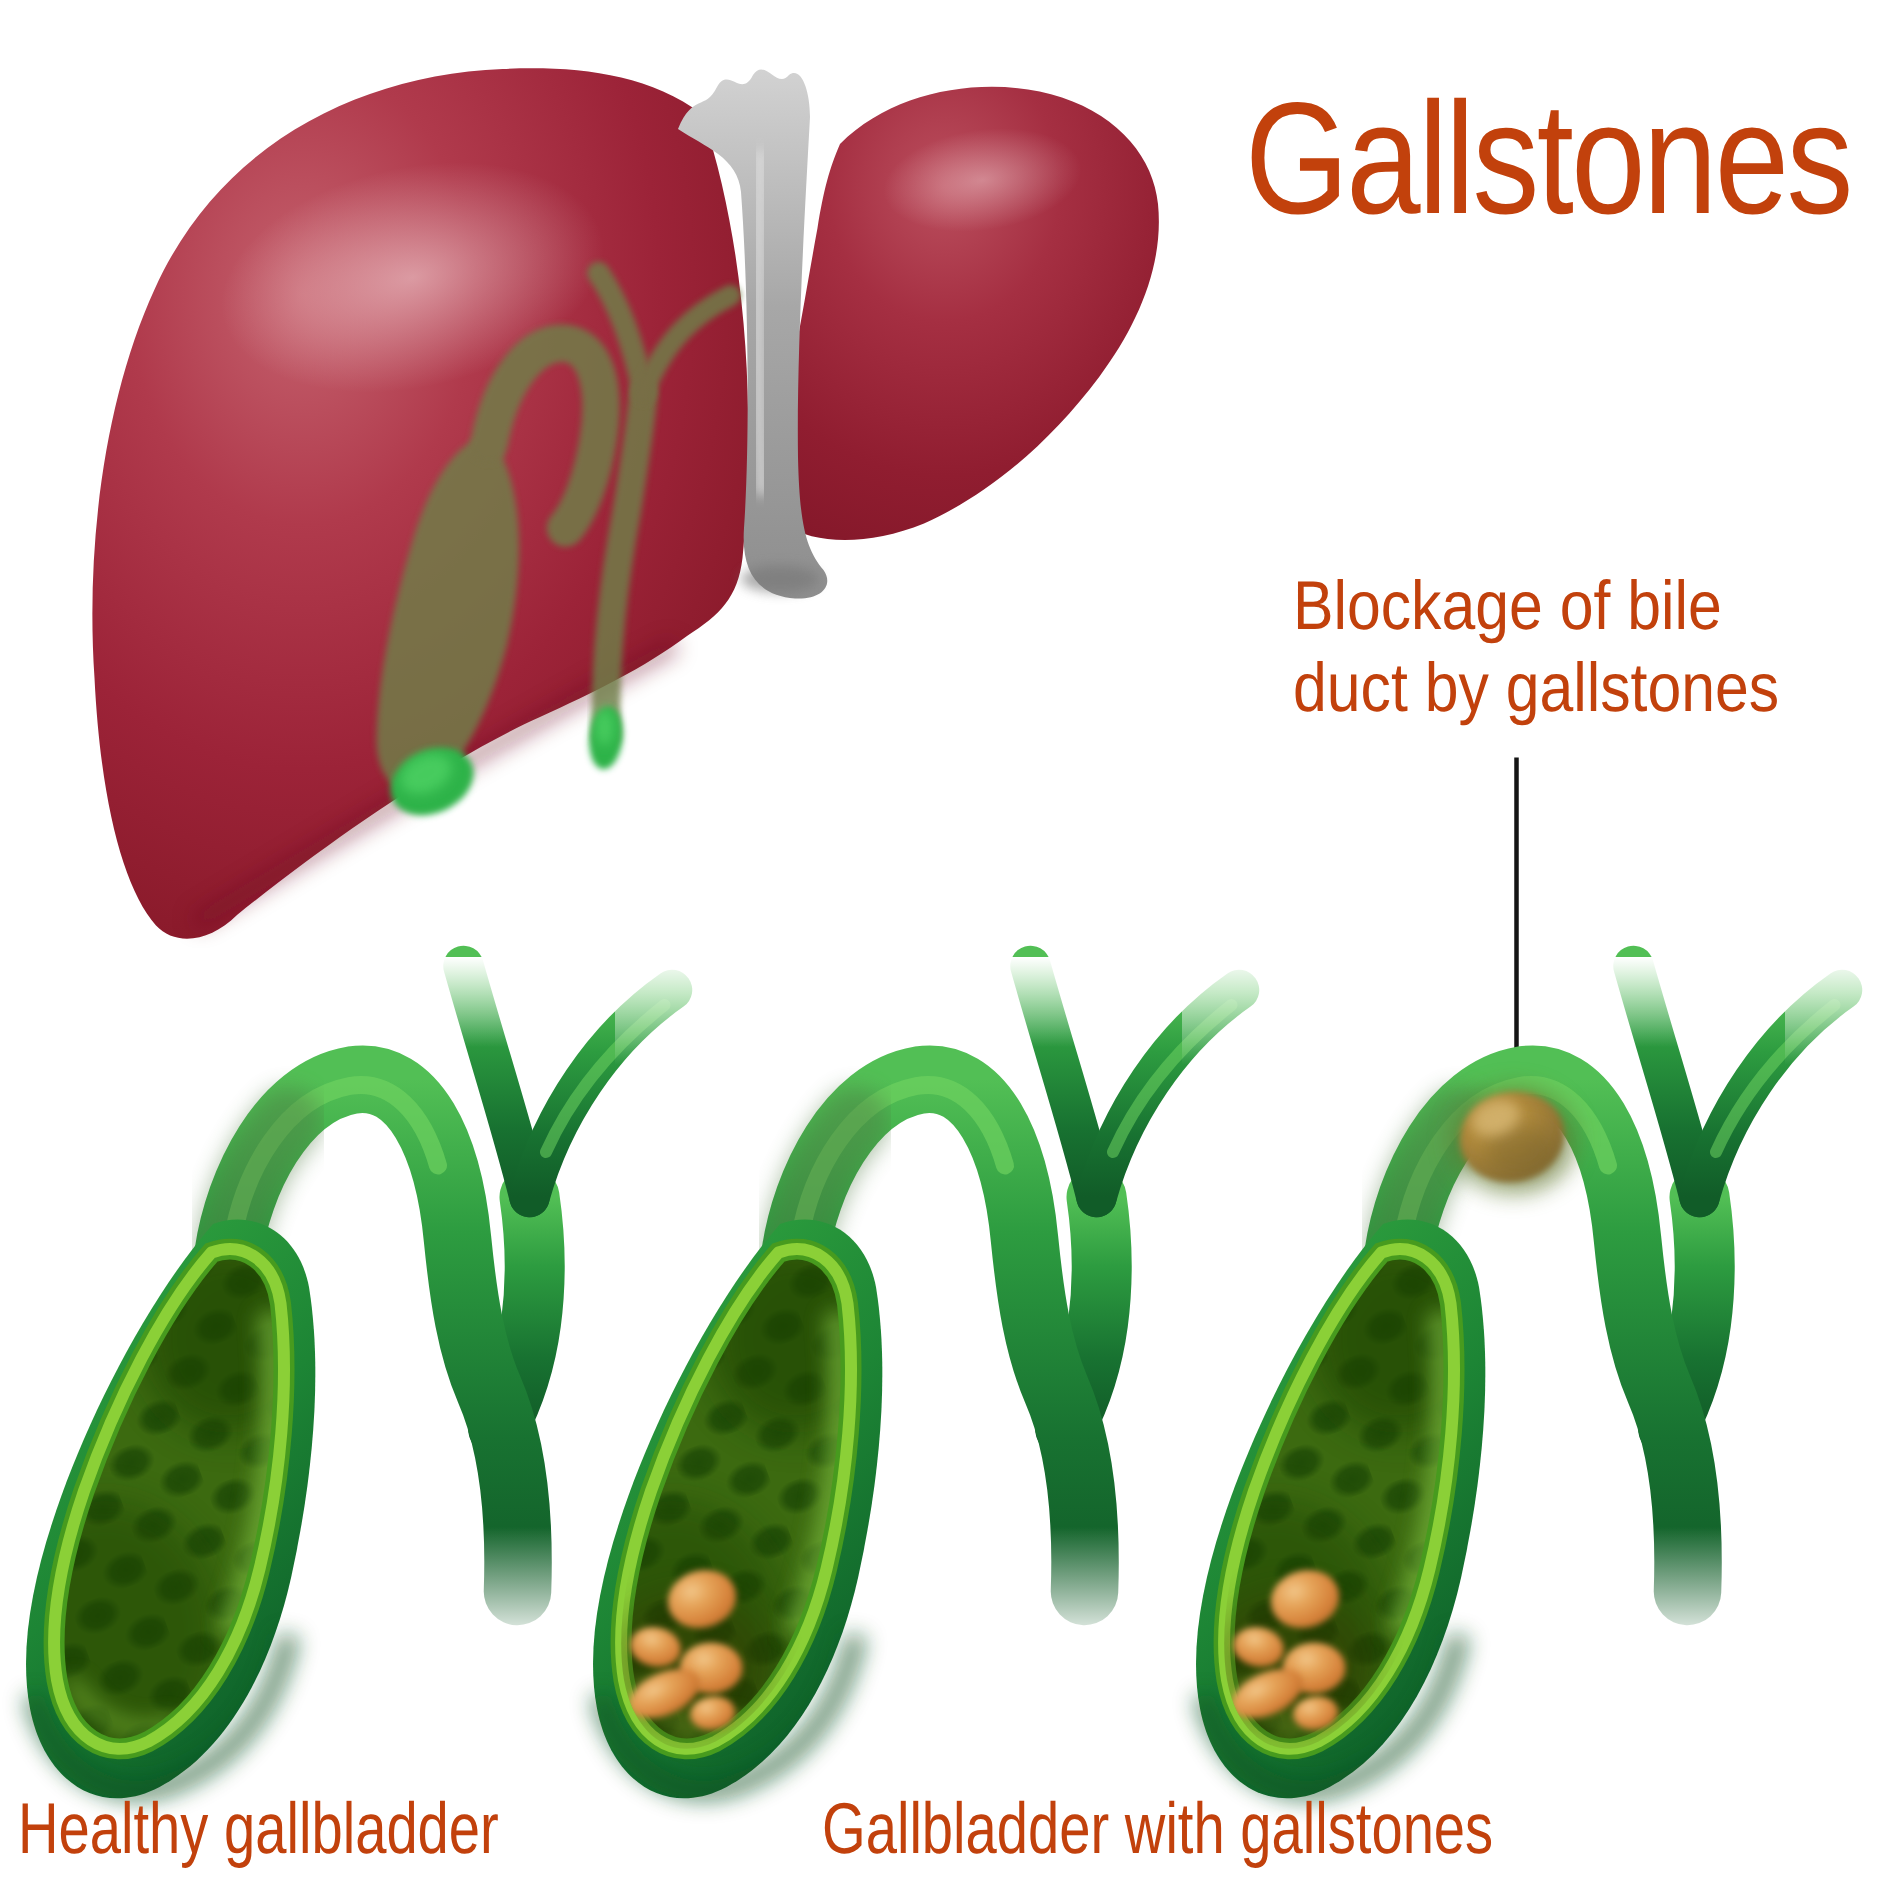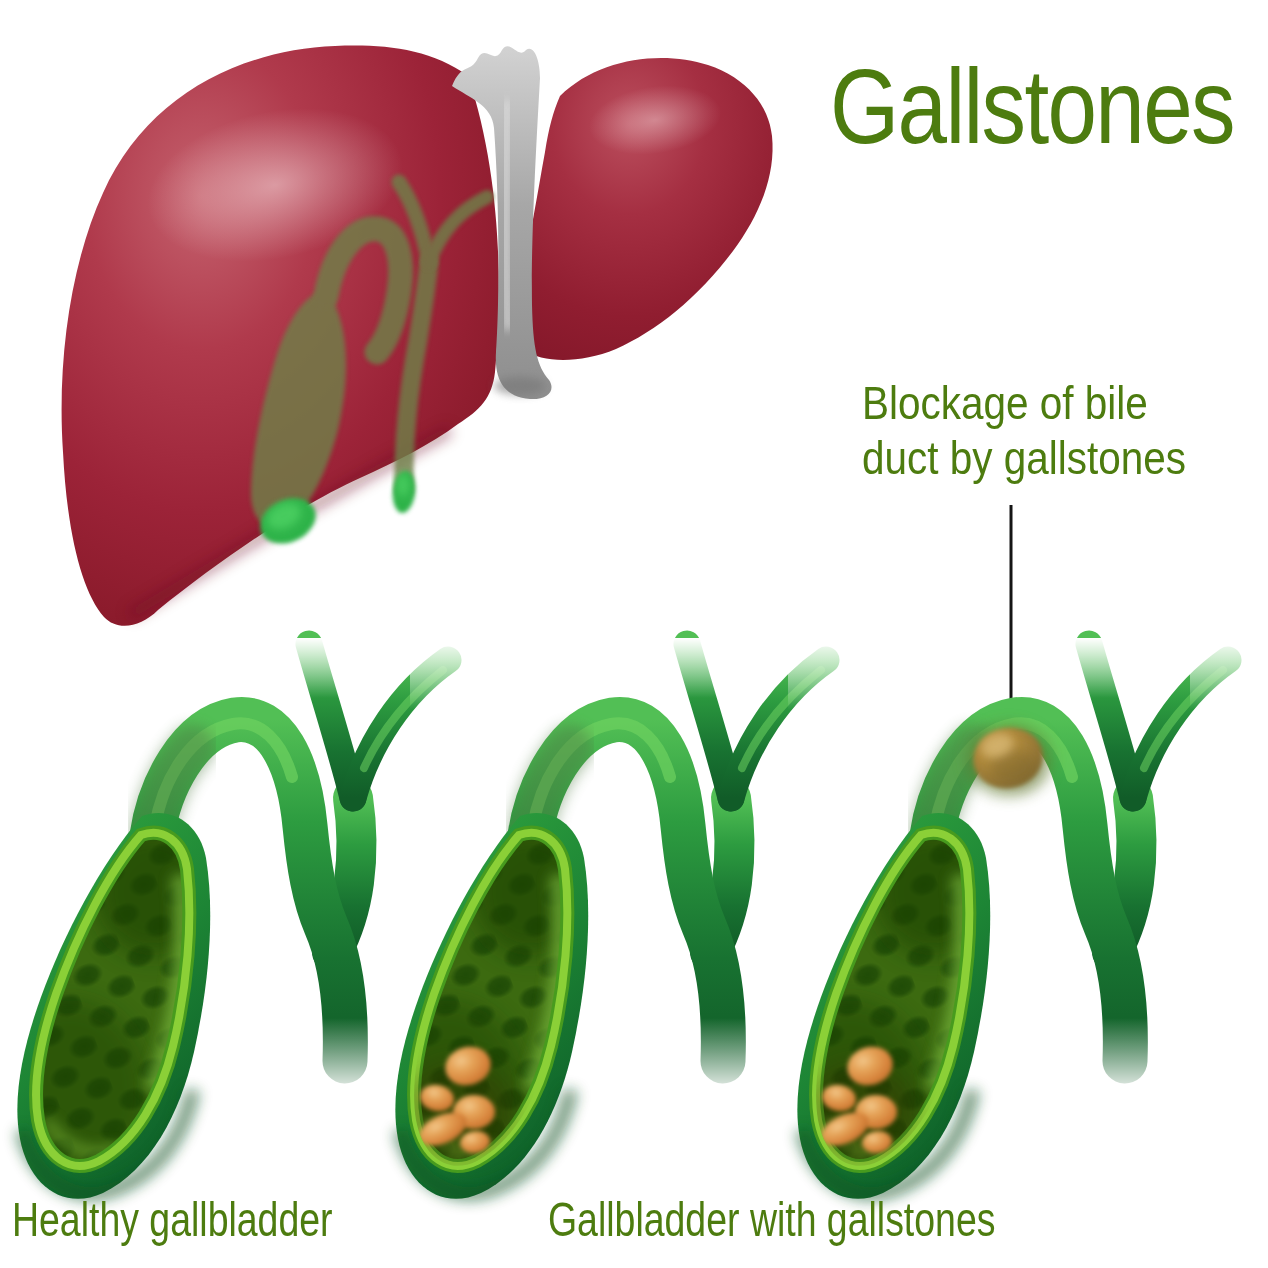--- a/index.html
+++ b/index.html
@@ -1,18 +1,18 @@
 <!DOCTYPE html>
 <html><head>
 <meta charset="utf-8">
 <style>
   html,body{margin:0;padding:0;background:#fff;}
   .stage{
     position:relative;width:1268px;height:1268px;background:#ffffff;
-    overflow:hidden;font-family:"Liberation Sans", sans-serif;color:#4d7c0f;
+    overflow:hidden;font-family:"Liberation Sans", sans-serif;color:#c2410c;
   }
   .art{position:absolute;left:0;top:0;}
   .title{
     position:absolute;left:830px;top:46px;font-size:106px;font-weight:400;
     letter-spacing:-2px;white-space:nowrap;transform:scaleX(.84);transform-origin:left top;
   }
   .annotation{
     position:absolute;left:862px;top:376px;font-size:46px;line-height:1.2;
     transform:scaleX(.88);transform-origin:left top;
   }

